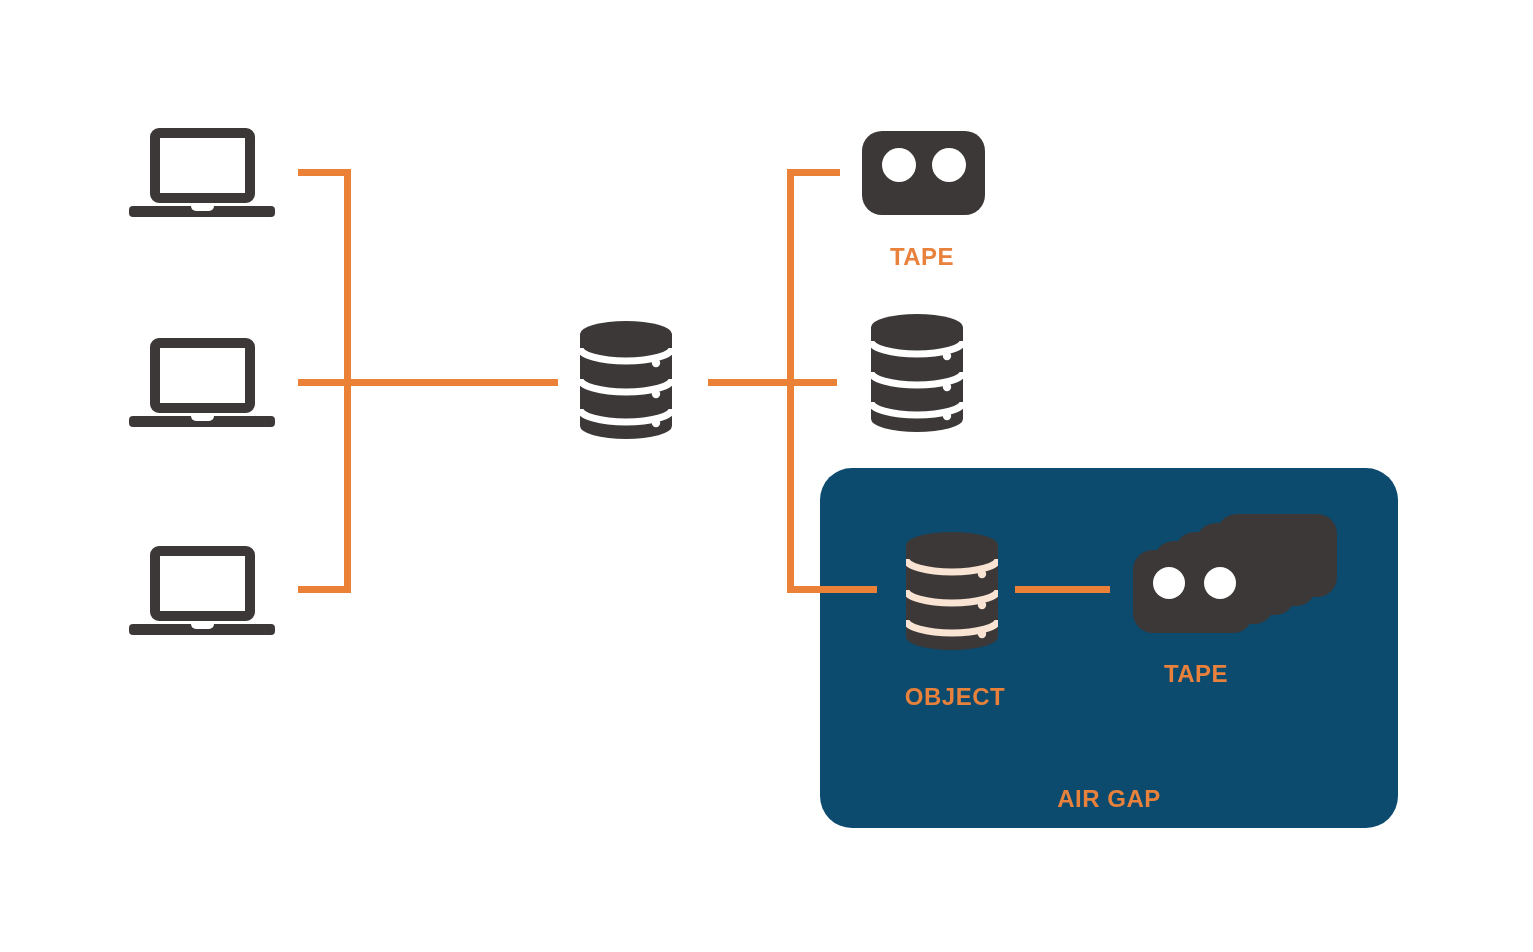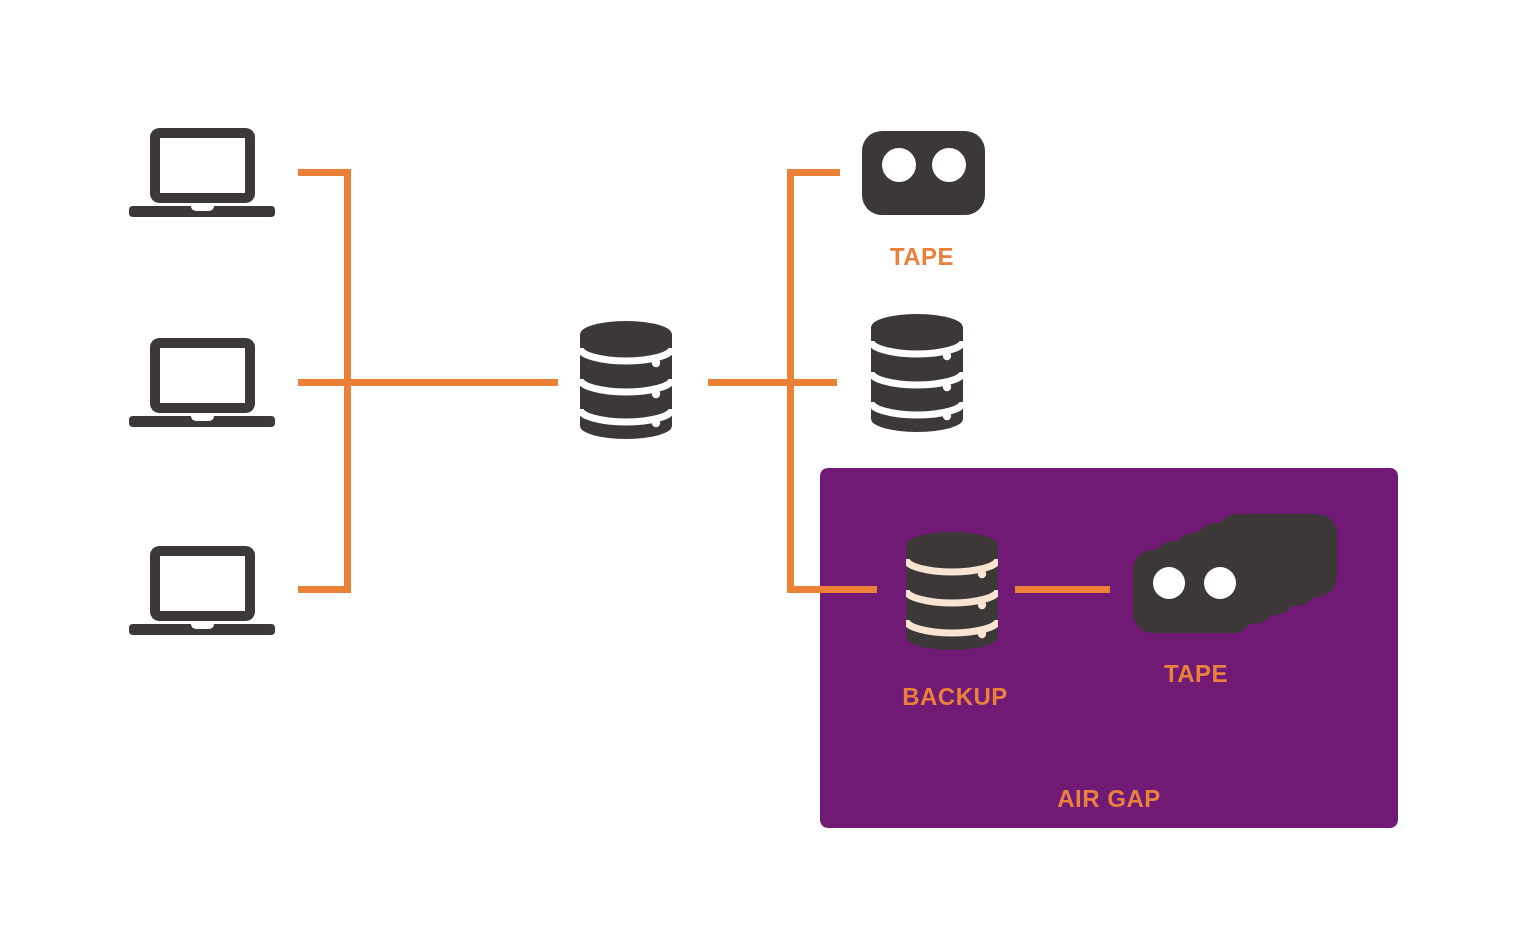--- a/index.html
+++ b/index.html
@@ -21,22 +21,22 @@
     position: absolute;
     background: #EA8137;
     z-index: 2;
   }
 
   
   .airgap {
     position: absolute;
     left: 820px; top: 468px;
     width: 578px; height: 360px;
-    background: #701a75;
-    border-radius: 8px;
+    background: #0c4a6e;
+    border-radius: 32px;
     z-index: 1;
   }
 
   
   .lbl {
     position: absolute;
     transform: translateX(-50%);
     text-align: center;
     font-weight: 700;
     font-size: 24px;
@@ -173,21 +173,21 @@
   </div>
 
   <svg class="db" style="left:871px; top:314px;">
     <use href="#dbsym"></use>
   </svg>
 
   <svg class="db on-peach" style="left:906px; top:532px;">
     <use href="#dbsym"></use>
   </svg>
   <div class="lbl" style="left:955px; top:674px;">
-    <span class="lbl-line">BACKUP</span>
+    <span class="lbl-line">OBJECT</span>
   </div>
 
   <div class="tape-stack">
     <div class="tape" style="left:84px; top:0;"></div>
     <div class="tape" style="left:63px; top:9px;"></div>
     <div class="tape" style="left:42px; top:18px;"></div>
     <div class="tape" style="left:21px; top:27px;"></div>
     <div class="tape" style="left:0; top:36px;">
       <i class="reel" style="left:20px;"></i>
       <i class="reel" style="left:71px;"></i>

